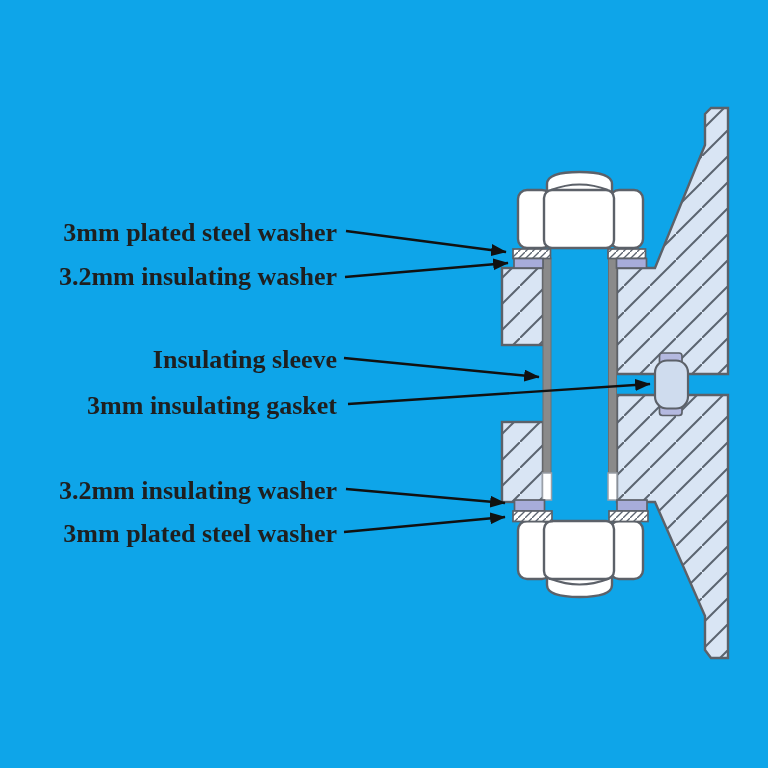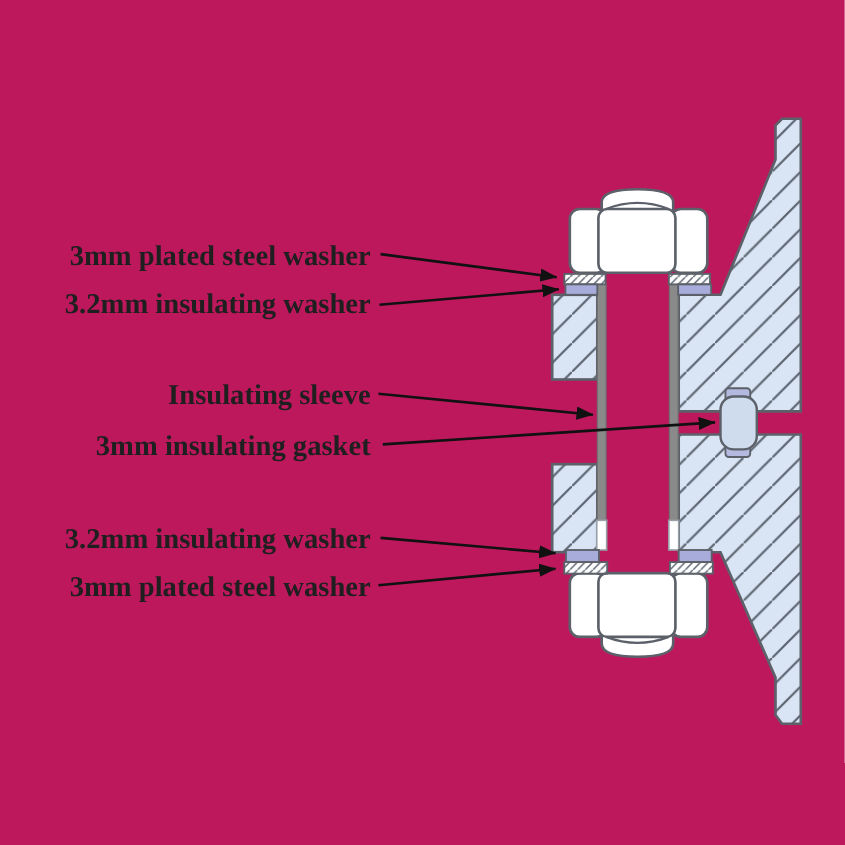--- a/index.html
+++ b/index.html
@@ -1,17 +1,17 @@
 <!DOCTYPE html>
 <html><head>
 <meta charset="utf-8">
 <style>
   html,body{margin:0;padding:0;background:#fff;}
   .canvas{
-    position:relative;width:768px;height:768px;background:#be185d;
+    position:relative;width:768px;height:768px;background:#0ea5e9;
     font-family:"Liberation Serif","DejaVu Serif",serif;
     overflow:hidden;
   }
   svg{display:block;}
   .flange-piece{fill:url(#hatchBig);stroke:#5c6169;stroke-width:2.4;stroke-linejoin:miter;}
   .nut-facet{fill:#ffffff;stroke:#5c6169;stroke-width:2.4;}
   .dome{fill:#ffffff;stroke:#5c6169;stroke-width:2.4;}
   .dome-arc{fill:none;stroke:#5c6169;stroke-width:2;}
   .steel-washer{fill:url(#hatchSmall);stroke:#5c6169;stroke-width:1.7;}
   .ins-washer{fill:#a7acda;stroke:#5c6169;stroke-width:1.7;}

